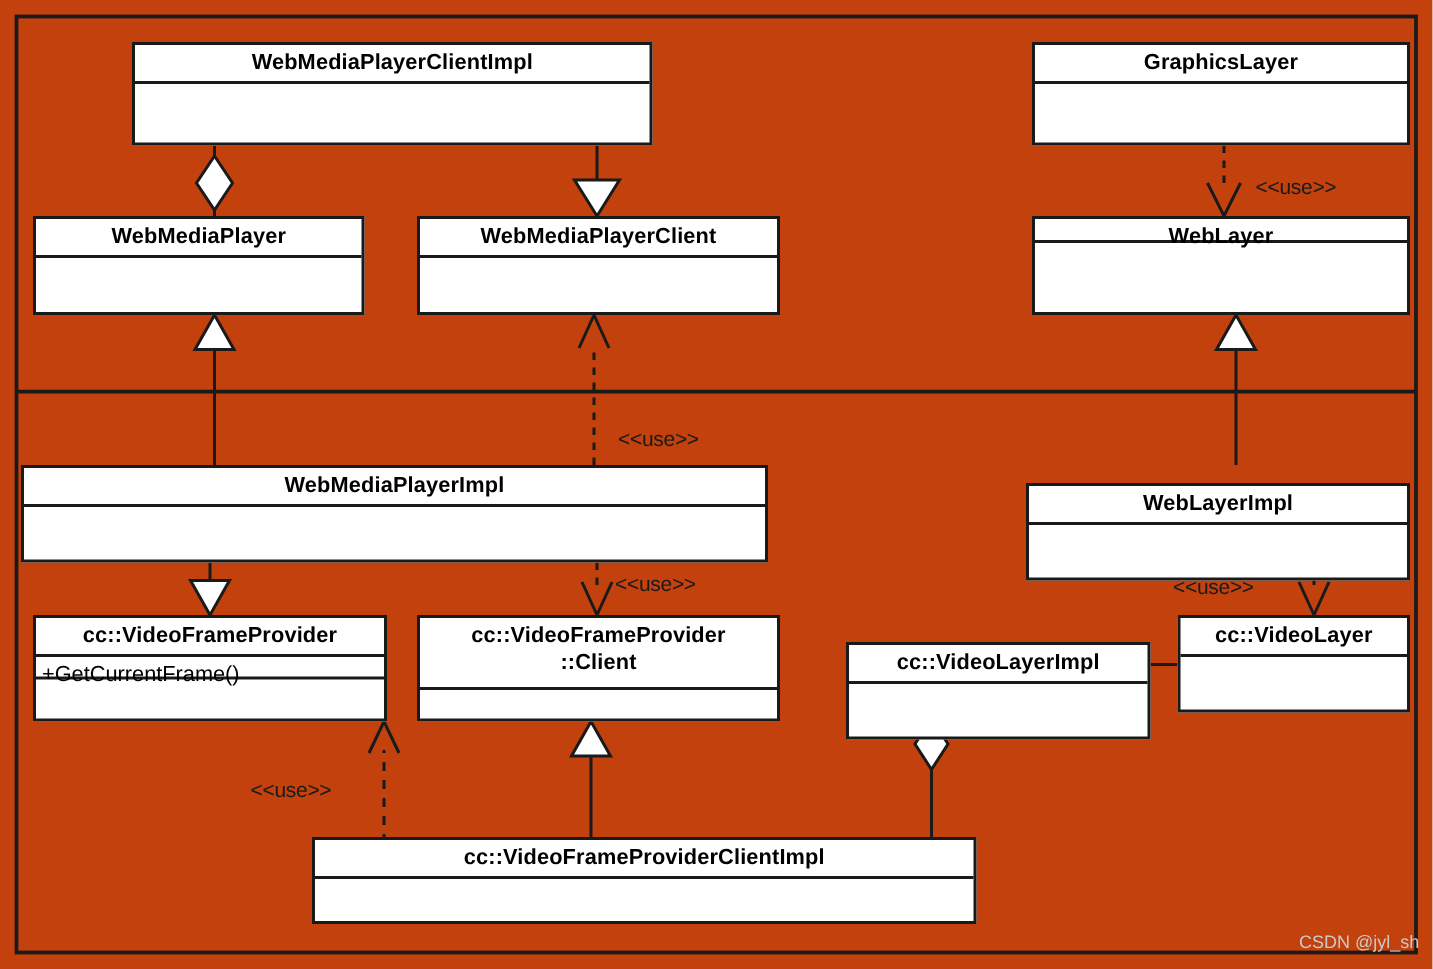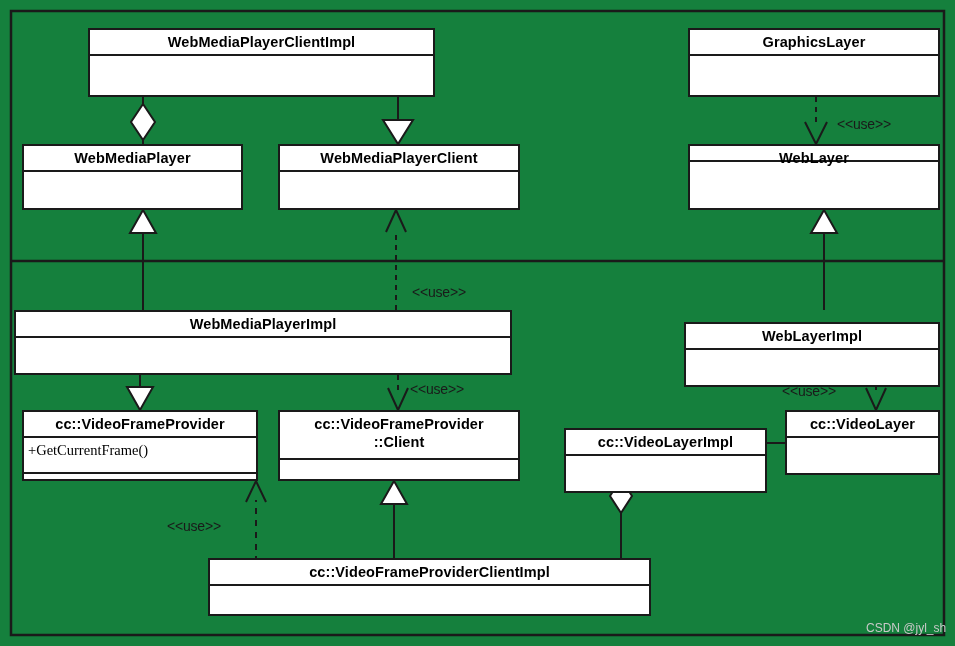--- a/index.html
+++ b/index.html
@@ -4,21 +4,21 @@
 <style>
   html, body {
     margin: 0;
     padding: 0;
     background: #ffffff;
   }
   #canvas {
     position: relative;
     width: 955px;
     height: 646px;
-    background: #15803d;
+    background: #c2410c;
     font-family: "Liberation Sans", sans-serif;
     overflow: hidden;
   }
   #diagram-svg {
     position: absolute;
     left: 0;
     top: 0;
     width: 955px;
     height: 646px;
   }
@@ -175,21 +175,21 @@
     <div class="uml-body empty"></div>
   </div>
 
   <div class="uml-class" style="left:684px; top:310px; width:256px; height:65px;margin-top:12px;">
     <div class="uml-title" style="height:26px;">WebLayerImpl</div>
     <div class="uml-body empty"></div>
   </div>
 
   <div class="uml-class" style="left:22px; top:410px; width:236px; height:71px;">
     <div class="uml-title" style="height:26px;">cc::VideoFrameProvider</div>
-    <div class="uml-body" style="border-bottom:2px solid #1a1a1a; height:36px;font-family:Liberation Serif, serif;">+GetCurrentFrame()</div>
+    <div class="uml-body" style="border-bottom:2px solid #1a1a1a; height:15px;">+GetCurrentFrame()</div>
   </div>
 
   <div class="uml-class" style="left:278px; top:410px; width:242px; height:71px;">
     <div class="uml-title" style="height:48px;">cc::VideoFrameProvider
 ::Client</div>
     <div class="uml-body empty"></div>
   </div>
 
   <div class="uml-class" style="left:564px; top:428px; width:203px; height:65px;">
     <div class="uml-title" style="height:26px;">cc::VideoLayerImpl</div>

